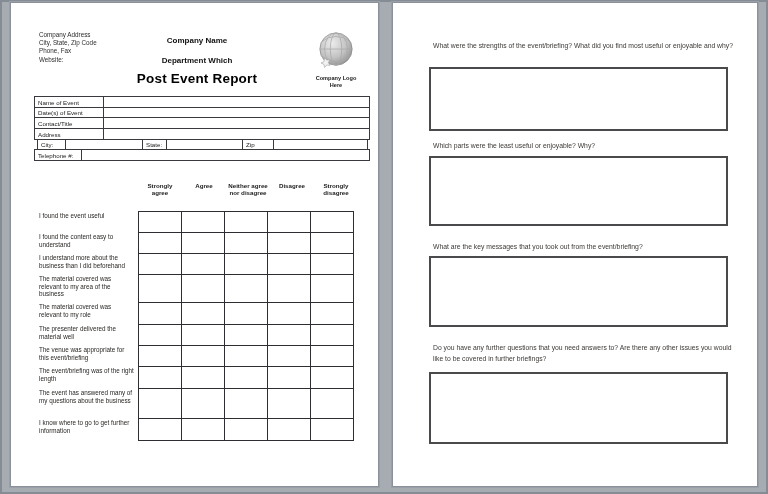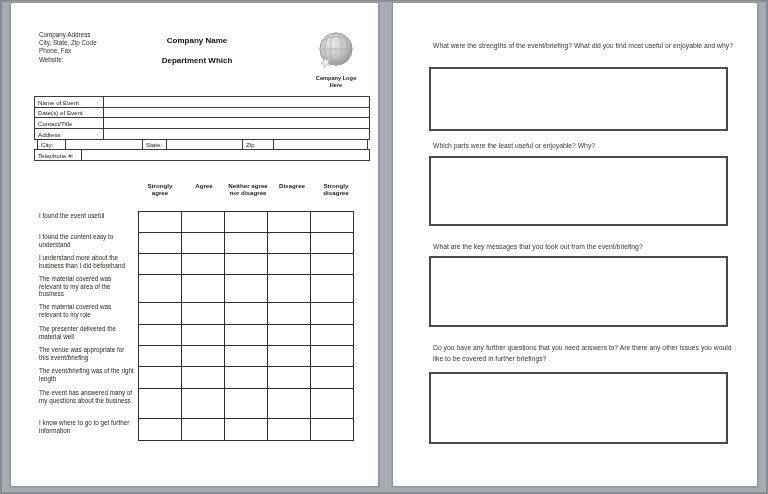--- a/index.html
+++ b/index.html
@@ -71,20 +71,21 @@
 
     <div class="addr">
       <div>Company Address</div>
       <div>City, State, Zip Code</div>
       <div>Phone, Fax</div>
       <div>Website:</div>
     </div>
 
     <div class="cname">Company Name</div>
     <div class="dname">Department Which</div>
+    <div class="ptitle">Post Event Report</div>
 
     <div class="logo">
       <svg width="38" height="38" viewBox="0 0 40 40">
         <defs>
           <radialGradient id="gball" cx="38%" cy="32%" r="75%">
             <stop offset="0%" stop-color="#ececec"></stop>
             <stop offset="60%" stop-color="#c2c2c2"></stop>
             <stop offset="100%" stop-color="#8f8f8f"></stop>
           </radialGradient>
         </defs>

